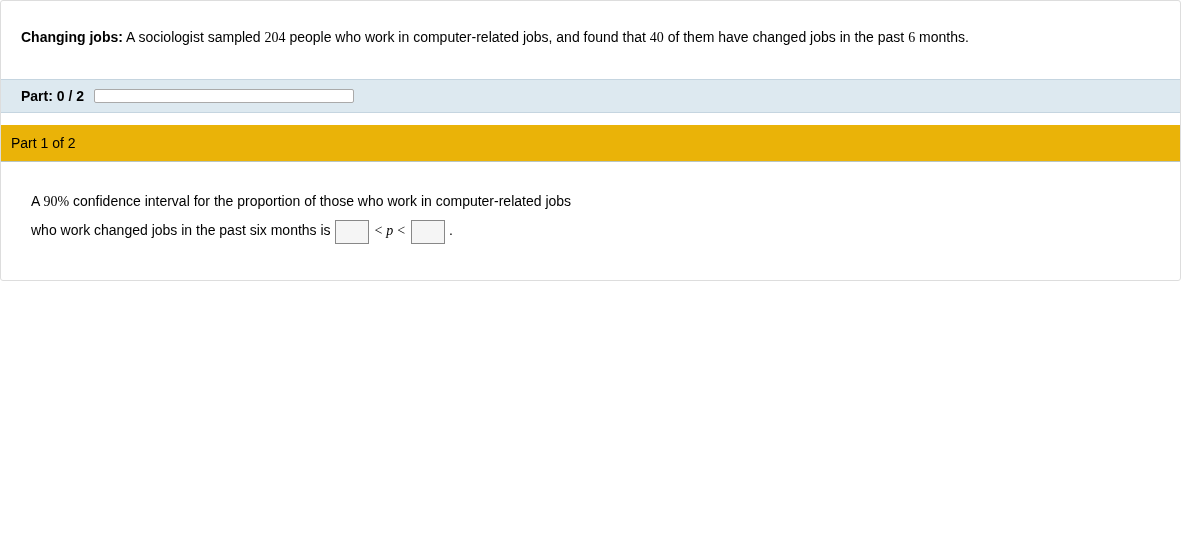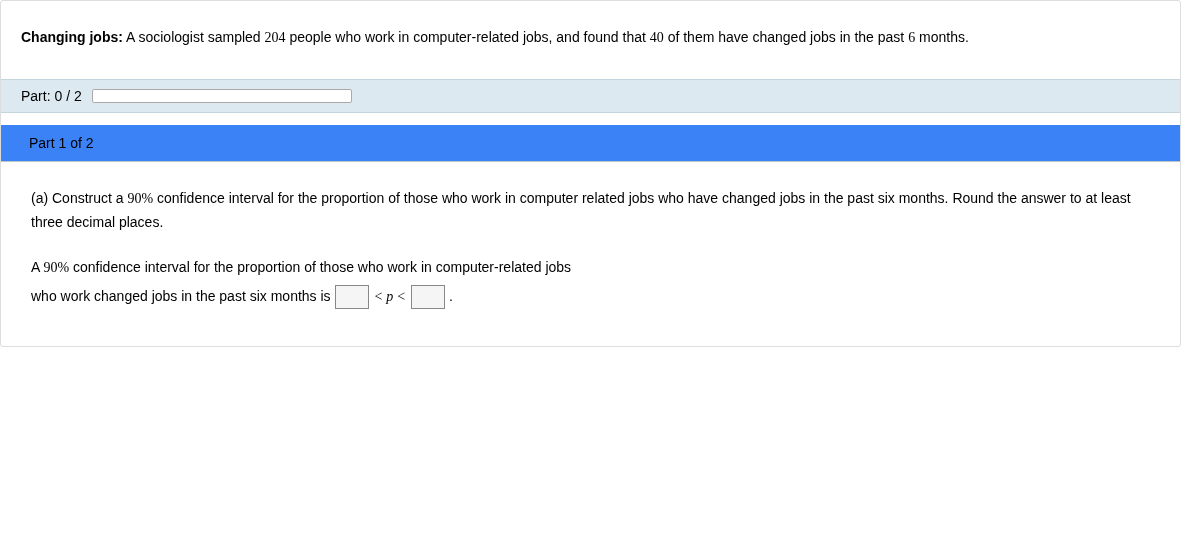--- a/index.html
+++ b/index.html
@@ -34,32 +34,32 @@
     .part-progress-bar {
       background: #dde9f0;
       padding: 8px 20px;
       border-top: 1px solid #c5d5e0;
       border-bottom: 1px solid #c5d5e0;
       display: flex;
       align-items: center;
       gap: 10px;
     }
     .part-progress-label {
-      font-weight: normal;
+      font-weight: bold;
     }
     .progress-track {
       width: 260px;
       height: 14px;
       background: #fff;
       border: 1px solid #aaa;
       border-radius: 2px;
     }
     .part-header {
-      background: #3b82f6;
-      padding: 10px 28px;
+      background: #eab308;
+      padding: 10px 10px;
       border-bottom: 1px solid #b8c5c2;
       margin-top: 12px;
     }
     .part-body {
       padding: 25px 30px 35px 30px;
       line-height: 1.7;
     }
     .question-text {
       margin-bottom: 18px;
     }
@@ -101,23 +101,20 @@
       <span class="part-progress-label">Part: </span><span class="part-progress-label">0</span><span class="part-progress-label"> / </span><span class="part-progress-label">2</span>
     </div>
     <div class="progress-track"></div>
   </div>
 
   <div class="part-header">
     <span>Part 1 of 2</span>
   </div>
 
   <div class="part-body">
-    <div class="question-text">
-      <span>(a) Construct a </span><span class="num">90%</span><span> confidence interval for the proportion of those who work in computer related jobs who have changed jobs in the past six months. Round the answer to at least three decimal places.</span>
-    </div>
     <div class="answer-line">
       <span>A </span><span class="num">90%</span><span> confidence interval for the proportion of those who work in computer-related jobs</span><br>
       <span>who work changed jobs in the past six months is </span>
       <input type="text" class="answer-input" style="">
       <span class="lt">&lt;</span><span class="ineq">p</span><span class="lt">&lt;</span>
       <input type="text" class="answer-input" style=""><span> .</span>
     </div>
   </div>
 
 </div>

